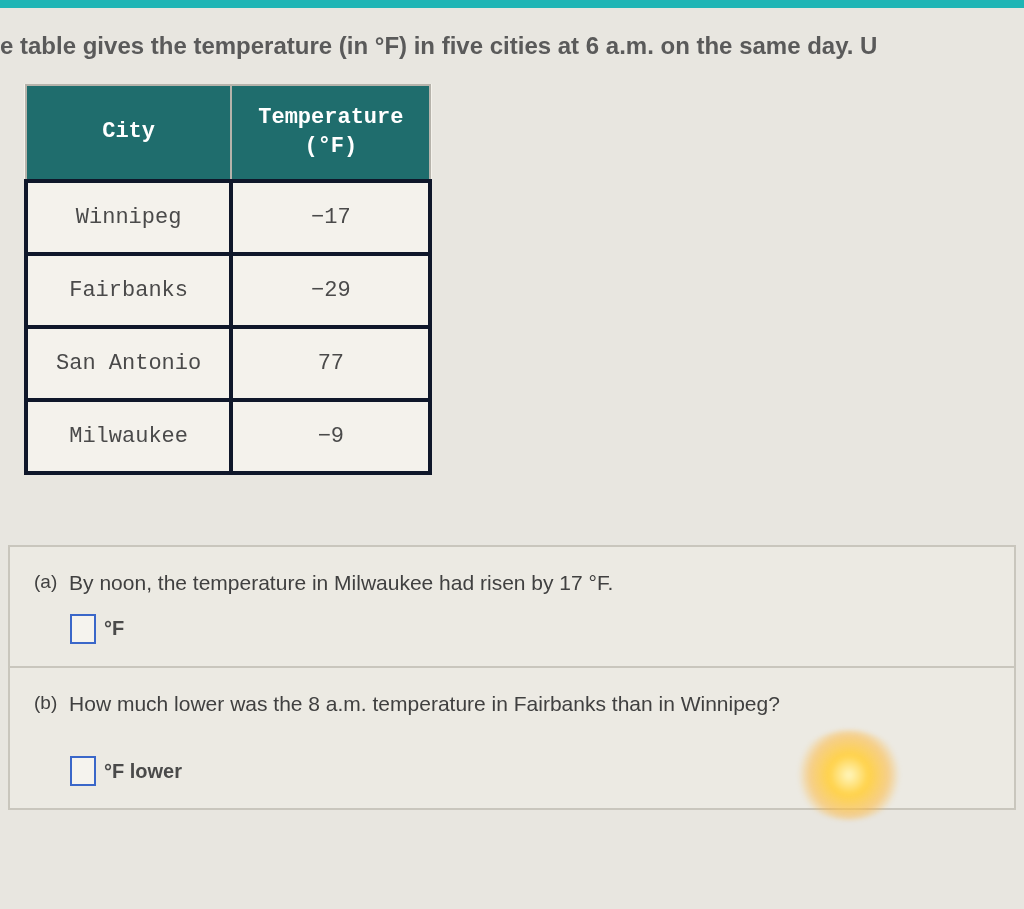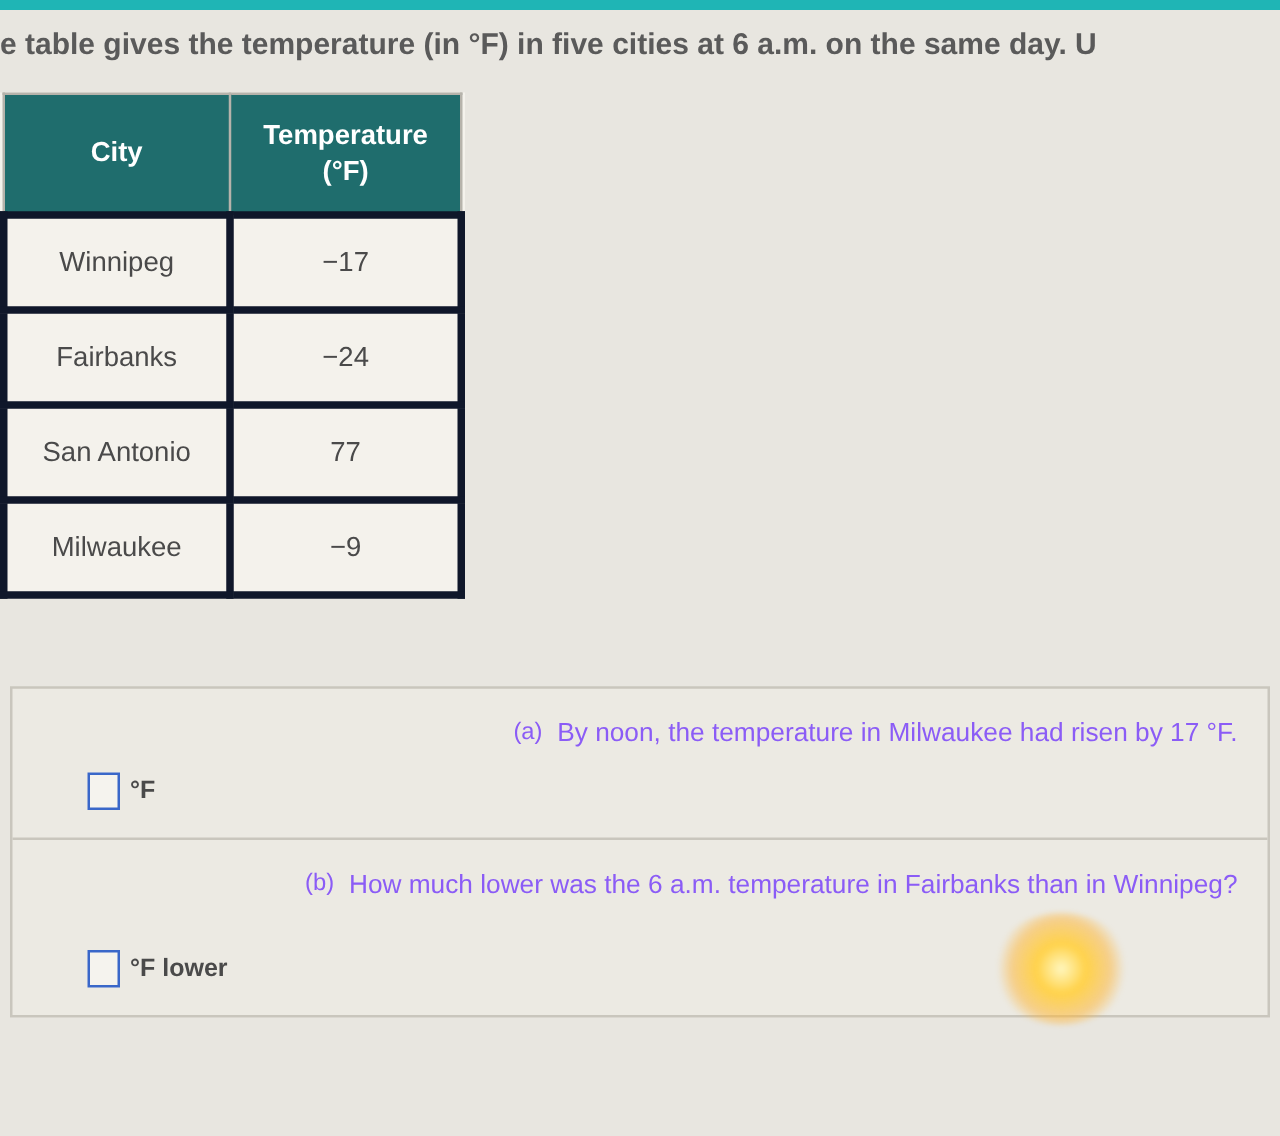--- a/index.html
+++ b/index.html
@@ -9,44 +9,46 @@
     width: 1024px;
     height: 909px;
     overflow: hidden;
     position: relative;
   }
   .topbar {
     height: 8px;
     background: #1fb5b5;
   }
   .prompt {
-    padding: 14px 0 24px 0;
+    padding: 24px 0 24px 0;
     font-size: 24px;
     color: #5a5a5a;
     font-weight: 600;
     white-space: nowrap;
   }
   .table-wrap {
+    margin-left: 24px;
+    font-family: Liberation Mono, monospace;
   }
   table.data {
     border-collapse: collapse;
     background: #f4f2ec;
   }
   table.data th {
     background: #1f6d6d;
     color: #ffffff;
     font-weight: 700;
     font-size: 22px;
     padding: 18px 26px;
     border: 2px solid #b6b3ab;
     text-align: center;
     line-height: 1.3;
   }
   table.data td {
-    border: 6px solid #0f172a;
+    border: 4px solid #0f172a;
     padding: 22px 28px;
     font-size: 22px;
     color: #4a4a4a;
     text-align: center;
   }
   table.data td.city {
     text-align: center;
     min-width: 180px;
   }
   table.data td.temp {
@@ -57,23 +59,22 @@
     border: 2px solid #c9c6bd;
     background: #eceae3;
   }
   .qrow {
     padding: 20px 24px 22px 24px;
     border-bottom: 2px solid #c9c6bd;
   }
   .qrow:last-child { border-bottom: none; }
   .qlabel {
     font-size: 21px;
-    color: #8b5cf6;
+    color: #404040;
     line-height: 1.55;
-    text-align: right;
   }
   .qlabel .tag {
     vertical-align: top;
     font-size: 19px;
     margin-right: 6px;
   }
   .answer-line {
     margin-top: 14px;
     display: flex;
     align-items: center;
@@ -122,21 +123,21 @@
         </th>
       </tr>
     </thead>
     <tbody>
       <tr>
         <td class="city">Winnipeg</td>
         <td class="temp">−17</td>
       </tr>
       <tr>
         <td class="city">Fairbanks</td>
-        <td class="temp">−24</td>
+        <td class="temp">−29</td>
       </tr>
       <tr>
         <td class="city">San Antonio</td>
         <td class="temp">77</td>
       </tr>
       <tr>
         <td class="city">Milwaukee</td>
         <td class="temp">−9</td>
       </tr>
     </tbody>
@@ -152,21 +153,21 @@
     </div>
     <div class="answer-line">
       <div class="input-box"></div>
       <span class="unit">°F</span>
     </div>
   </div>
 
   <div class="qrow">
     <div class="qlabel">
       <span class="tag">(b)</span>
-      <span>How much lower was the 6 a.m. temperature in Fairbanks than in Winnipeg?</span>
+      <span>How much lower was the 8 a.m. temperature in Fairbanks than in Winnipeg?</span>
     </div>
     <div class="answer-line" style="margin-top:36px">
       <div class="input-box"></div>
       <span class="unit">°F lower</span>
     </div>
   </div>
 
 </div>
 
 <div class="flare"></div>

